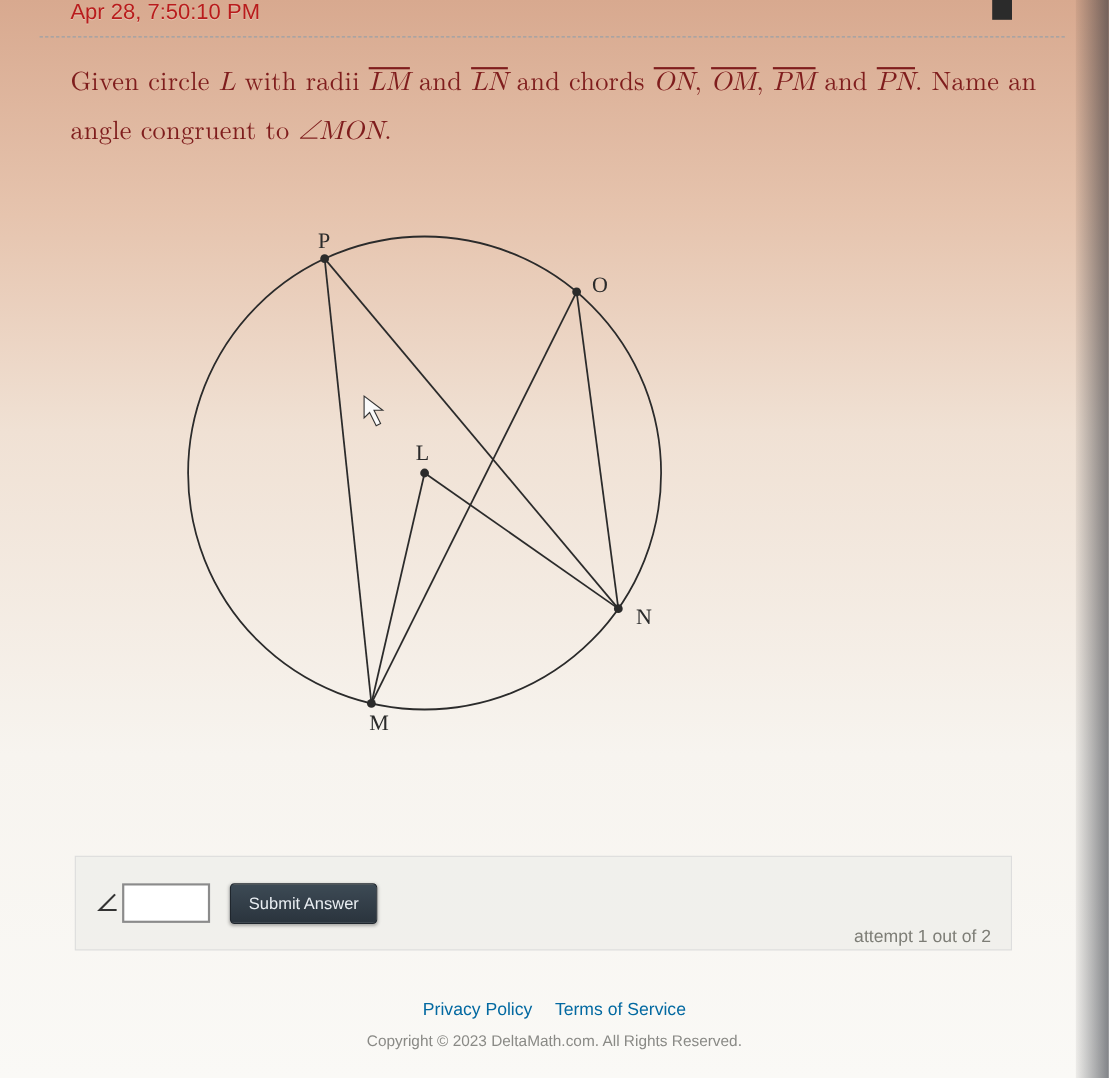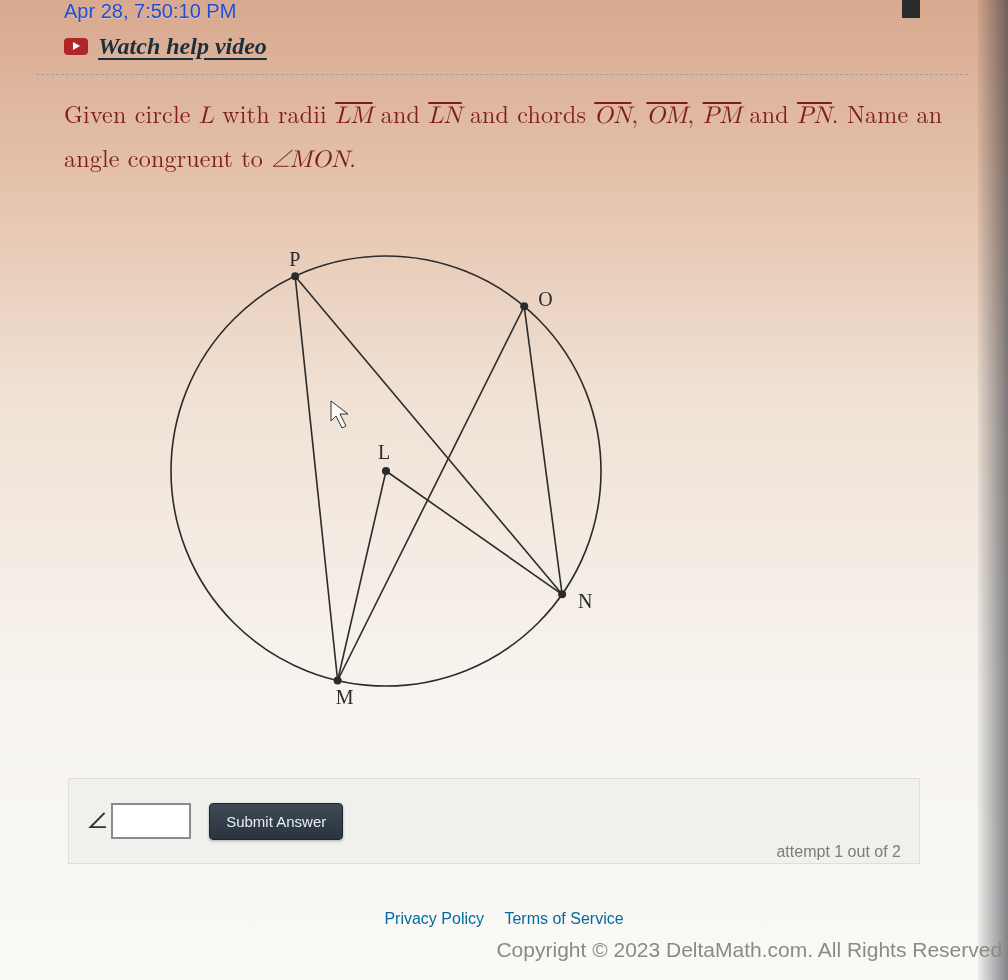--- a/index.html
+++ b/index.html
@@ -2,21 +2,21 @@
 <html><head>
 <meta charset="utf-8">
 <style>
   html,body{margin:0;padding:0;width:1008px;height:980px;overflow:hidden;
     font-family:Georgia,'Times New Roman',serif;
     background:linear-gradient(180deg,#d8a98f 0%,#e6c4ae 20%,#f0e1d4 40%,#f7f4ef 70%,#faf9f6 100%);}
   .frame{position:absolute;left:0;top:0;right:0;bottom:0;}
   .dark-strip-r{position:absolute;right:0;top:0;width:30px;height:100%;
     background:linear-gradient(90deg,rgba(0,0,0,.05),rgba(30,35,45,.55));}
   .page{position:absolute;left:36px;top:0;width:932px;}
-  .timestamp{color:#1d4ed8;font:500 20px 'Segoe UI',Arial,sans-serif;margin:0 0 10px 28px;
+  .timestamp{color:#b91c1c;font:500 20px 'Segoe UI',Arial,sans-serif;margin:0 0 10px 28px;
     text-shadow:0 1px 0 rgba(255,255,255,.3);}
   .help-row{display:flex;align-items:center;gap:10px;margin:6px 0 14px 28px;}
   .yt-icon{width:24px;height:17px;background:#b02626;border-radius:4px;position:relative;}
   .yt-icon:after{content:"";position:absolute;left:9px;top:4px;border-left:7px solid #fff;
     border-top:4.5px solid transparent;border-bottom:4.5px solid transparent;}
   .help-link{color:#1d2f3b;font:italic 600 24px Georgia,serif;text-decoration:underline;
     text-decoration-thickness:1.5px;text-underline-offset:4px;}
   .dash{border:none;border-top:1.5px dashed #9aa0a6;margin:10px 0 18px;}
   .question{font:400 24px/1.7 'Latin Modern Roman','STIX Two Text',Georgia,serif;
     color:#7f1d1d;margin:0 12px 0 28px;letter-spacing:.2px;}
@@ -30,37 +30,33 @@
   .ans-input{width:80px;height:36px;border:2px solid #8b8b8b;background:#fff;font:18px Georgia;
     padding:0 6px;box-sizing:border-box;}
   .submit{margin-left:18px;padding:9px 16px;background:linear-gradient(#3d4a55,#2a343d);
     color:#e9eef2;border:1px solid #1f262d;border-radius:4px;font:500 15px 'Segoe UI',sans-serif;
     cursor:pointer;box-shadow:0 1px 3px rgba(0,0,0,.3);}
   .attempt{margin-left:auto;color:#7d7d76;font:16px 'Segoe UI',sans-serif;align-self:flex-end;
     margin-bottom:2px;}
   .footer{position:absolute;left:0;top:910px;width:100%;text-align:center;
     font:16px 'Segoe UI',sans-serif;color:#8a8a86;}
   .footer a{color:#0369a1;text-decoration:none;margin:0 8px;}
-  .copy{margin-top:10px;font-size:21px;text-align:right;}
+  .copy{margin-top:10px;font-size:14px;}
   .hdr-block{position:absolute;right:88px;top:0;width:18px;height:18px;background:#2b2b2b;}
 </style>
 </head>
 <body>
 
 <div class="frame">
   <div class="dark-strip-r"></div>
   <div class="hdr-block"></div>
 
   <div class="page">
     <div class="timestamp">Apr 28, 7:50:10 PM</div>
 
-    <div class="help-row">
-      <span class="yt-icon"></span>
-      <span class="help-link">Watch help video</span>
-    </div>
 
     <hr class="dash">
 
     <p class="question">
       <span>Given circle </span><span class="mi">L</span><span> with radii </span><span class="mi overline">LM</span><span> and </span><span class="mi overline">LN</span><span> and chords </span><span class="mi overline">ON</span>, <span class="mi overline">OM</span>, <span class="mi overline">PM</span><span> and </span><span class="mi overline">PN</span><span>. Name an angle congruent to </span><span class="mi">∠MON</span><span>.</span>
     </p>
 
     <div class="diagram-wrap">
       <svg width="500" height="520" viewBox="0 0 500 520">
         <g id="geo" font-family="Georgia" font-size="20" fill="#2b2b2b" stroke="#2b2b2b" stroke-width="1.6">

